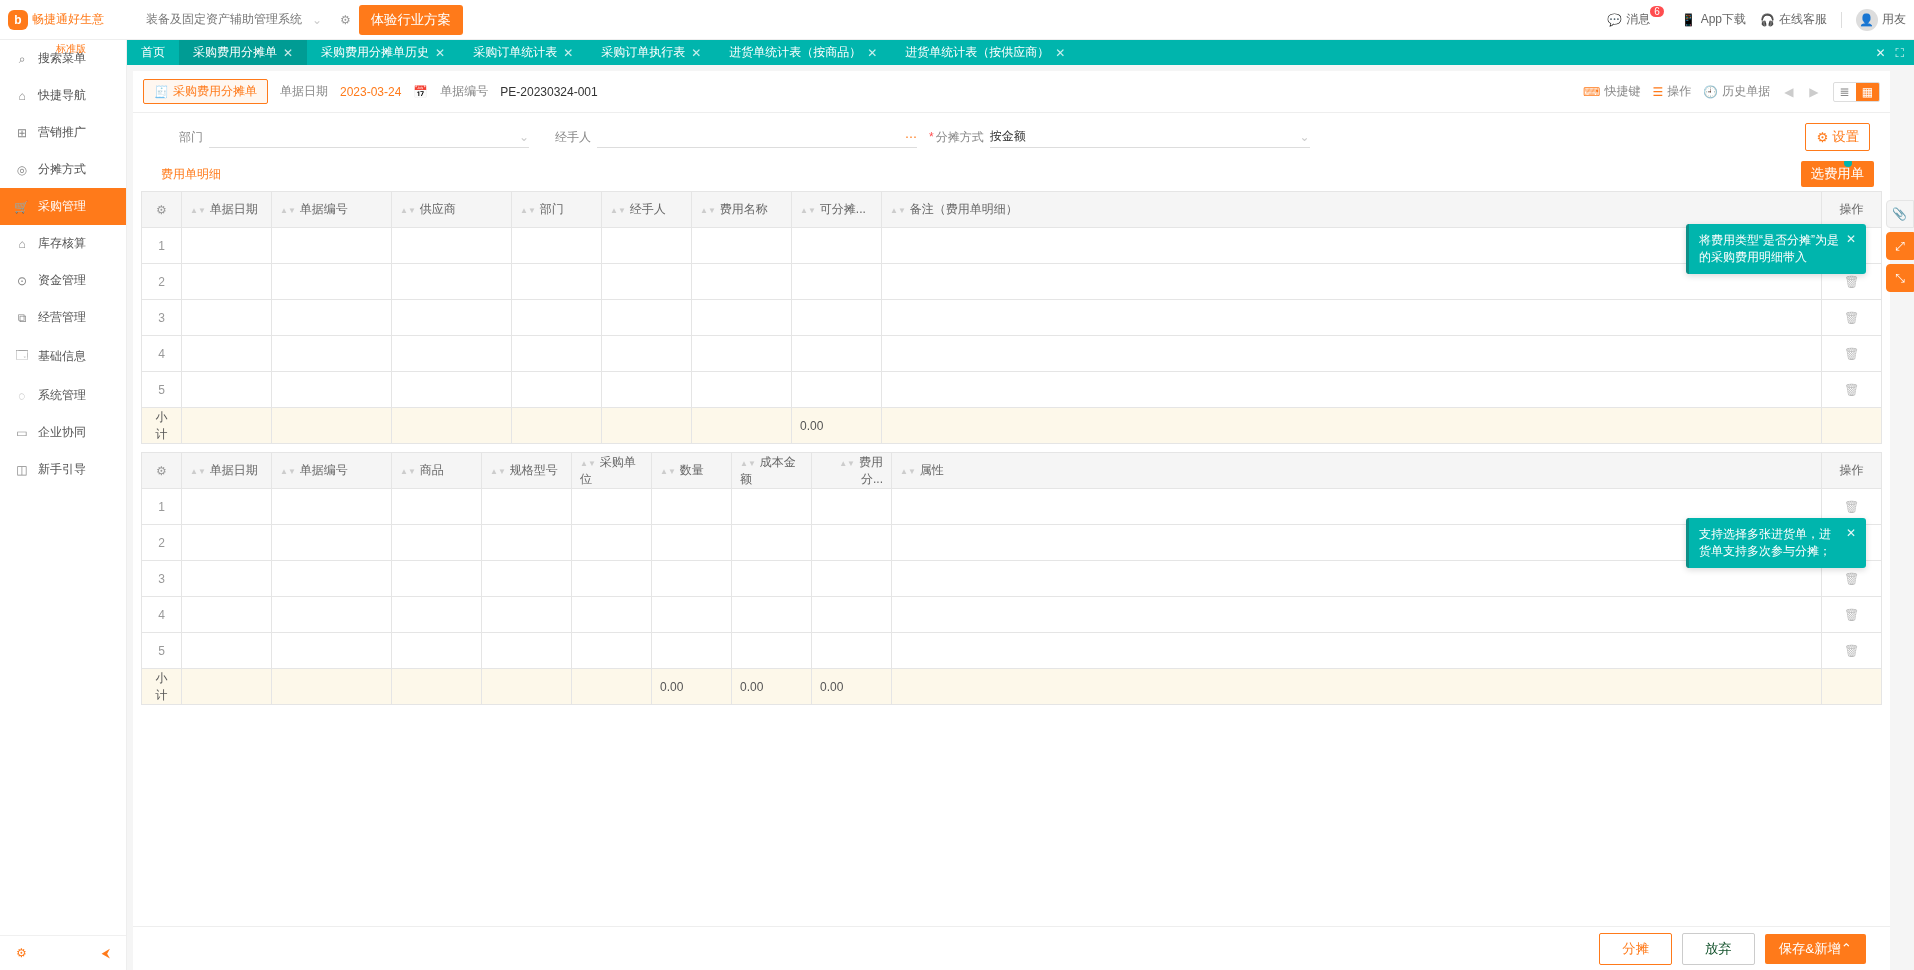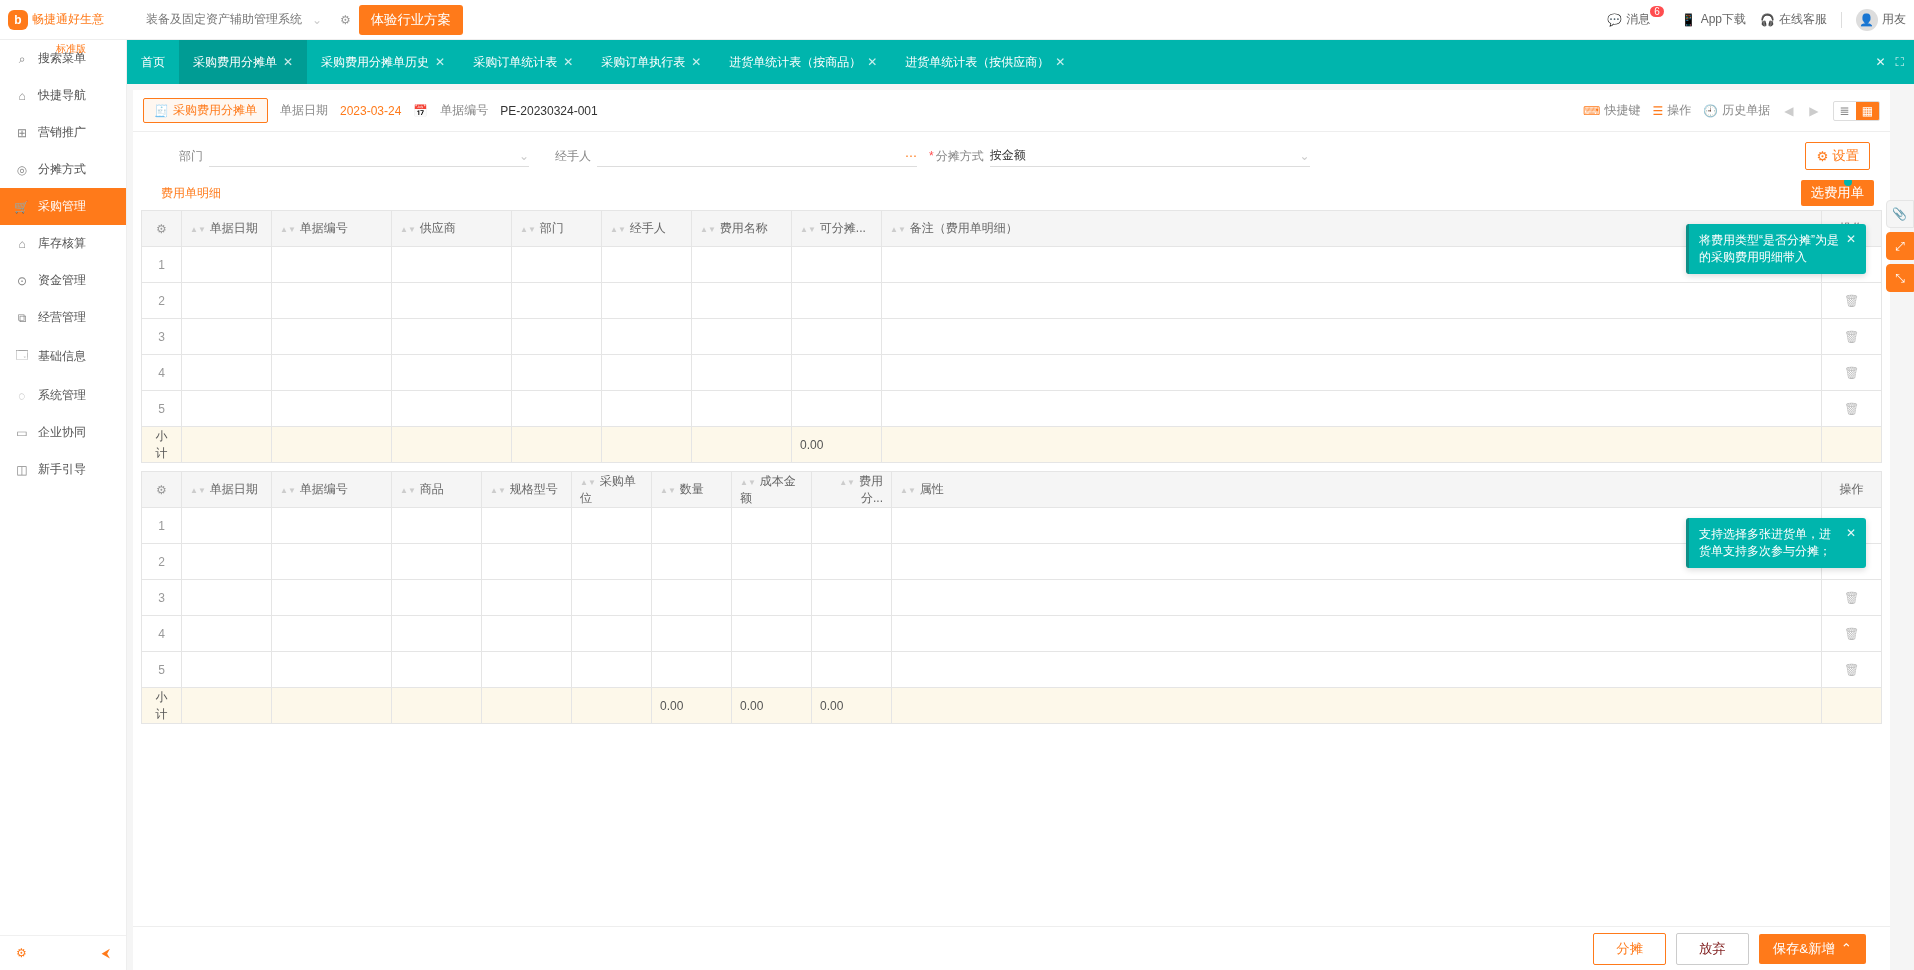--- a/index.html
+++ b/index.html
@@ -22,21 +22,21 @@
 .divider{width:1px;height:16px;background:#ddd;}
 .body{flex:1;display:flex;min-height:0;}
 .sidebar{width:127px;background:#fff;display:flex;flex-direction:column;border-right:1px solid #eee;}
 .side-item{display:flex;align-items:center;gap:8px;padding:10px 14px;color:#555;cursor:pointer;}
 .side-item .icn{width:16px;text-align:center;color:#888;}
 .side-item.active{background:#ff7a1a;color:#fff;}
 .side-item.active .icn{color:#fff;}
 .side-footer{margin-top:auto;display:flex;justify-content:space-between;padding:10px 16px;border-top:1px solid #f0f0f0;}
 .side-footer span{color:#ff7a1a;cursor:pointer;}
 .main{flex:1;display:flex;flex-direction:column;min-width:0;}
-.tabbar{height:44px;background:#00b5ad;display:flex;align-items:center;color:#fff;}
+.tabbar{height:25px;background:#00b5ad;display:flex;align-items:center;color:#fff;}
 .tab{padding:0 14px;height:100%;display:flex;align-items:center;gap:6px;cursor:pointer;font-size:12px;}
 .tab.active{background:#009c94;}
 .tab .close{font-size:12px;opacity:.8;}
 .tabbar-right{margin-left:auto;display:flex;align-items:center;gap:10px;padding-right:10px;}
 .tabbar-right span{cursor:pointer;opacity:.9;}
 .content{flex:1;background:#fff;margin:6px 24px 0 6px;display:flex;flex-direction:column;min-height:0;overflow:hidden;}
 .docbar{display:flex;align-items:center;padding:8px 10px;border-bottom:1px solid #eee;gap:12px;}
 .doc-tab{border:1px solid #ff7a1a;color:#ff7a1a;padding:3px 10px;border-radius:2px;background:#fff7f0;display:flex;align-items:center;gap:4px;}
 .doc-icon{color:#ff7a1a;}
 .doc-date-lbl{color:#888;}
@@ -68,22 +68,22 @@
 .tbl .rownum{text-align:center;width:40px;color:#999;}
 .tbl .gearcell{width:40px;text-align:center;color:#999;}
 .tbl td.num{text-align:left;}
 .tbl tr.subtotal td{background:#fdf8ea;font-weight:500;color:#555;}
 .tbl .ops{width:60px;text-align:center;}
 .del-icn{color:#bbb;cursor:pointer;}
 .tip{position:fixed;background:#00b5ad;color:#fff;padding:8px 10px;border-radius:3px;font-size:12px;max-width:180px;box-shadow:0 2px 6px rgba(0,0,0,.15);border-left:3px solid #0d8e87;display:flex;gap:6px;}
 .tip .tclose{margin-left:auto;cursor:pointer;opacity:.9;}
 .footer{height:44px;background:#fff;border-top:1px solid #eee;display:flex;align-items:center;justify-content:flex-end;padding:0 24px;gap:10px;margin:0 24px 0 6px;}
 .btn-outline-orange{border:1px solid #ff7a1a;color:#ff7a1a;background:#fff;padding:6px 22px;border-radius:2px;cursor:pointer;}
-.btn-outline-gray{border:1px solid #ccc;color:#7f1d1d;background:#fff;padding:6px 22px;border-radius:2px;cursor:pointer;}
-.btn-save{background:#ff7a1a;color:#fff;border:none;padding:6px 14px;border-radius:2px;cursor:pointer;display:flex;align-items:center;gap:6px;}
+.btn-outline-gray{border:1px solid #ccc;color:#14532d;background:#fff;padding:6px 22px;border-radius:2px;cursor:pointer;}
+.btn-save{background:#ff7a1a;color:#fff;border:none;padding:6px 14px;border-radius:2px;cursor:pointer;display:flex;align-items:center;}
 .right-rail{position:fixed;right:0;top:200px;display:flex;flex-direction:column;gap:4px;}
 .rail-btn{width:28px;height:28px;background:#f5f5f5;border:1px solid #e5e5e5;border-radius:4px 0 0 4px;display:flex;align-items:center;justify-content:center;color:#999;cursor:pointer;}
 .rail-btn.orange{background:#ff7a1a;color:#fff;border-color:#ff7a1a;}
 .dot-indicator{position:absolute;width:8px;height:8px;background:#00b5ad;border-radius:50%;right:30px;}
 </style>
 </head>
 <body>
 
 <div class="app">
   <div class="topbar">

